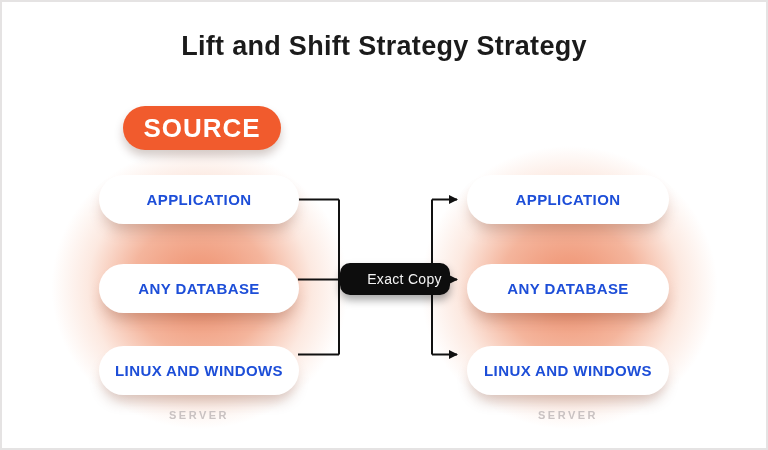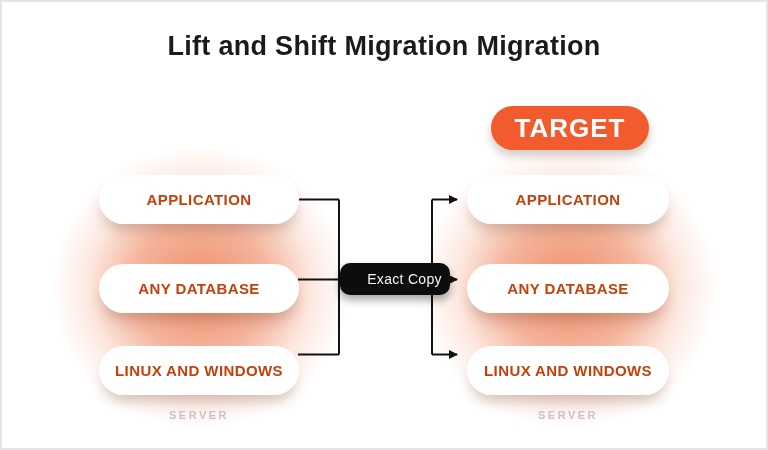--- a/index.html
+++ b/index.html
@@ -69,21 +69,21 @@
     box-shadow: 0 6px 10px rgba(60,20,5,0.22);
   }
   .badge-source { left: 121px; width: 158px; }
   .badge-target { left: 489px; width: 158px; }
 
   .pill {
     position: absolute;
     height: 49px;
     border-radius: 26px;
     background: var(--pill_bg, #ffffff);
-    color: #c2410c;
+    color: #1d4ed8;
     font-size: 15px;
     font-weight: 700;
     letter-spacing: 0.4px;
     display: flex;
     align-items: center;
     justify-content: center;
     box-shadow: 0 10px 14px -4px rgba(110,50,30,0.28);
   }
   .col-source { left: 97px;  width: 200px; }
   .col-target { left: 465px; width: 202px; }
@@ -122,35 +122,35 @@
   .server-right { left: 465px; width: 202px; }
 </style>
 </head>
 <body>
 
 <div class="canvas">
 
   <div class="glow glow-left"></div>
   <div class="glow glow-right"></div>
 
-  <h1 class="title">Lift and Shift Migration Migration</h1>
+  <h1 class="title">Lift and Shift Strategy Strategy</h1>
 
   <svg class="connectors" viewBox="0 0 768 450" xmlns="http://www.w3.org/2000/svg">
     <defs>
       <marker id="ah" markerWidth="9" markerHeight="9" refX="8" refY="4.5" orient="auto" markerUnits="userSpaceOnUse">
         <path d="M0 0 L9 4.5 L0 9 Z" fill="#111111"></path>
       </marker>
     </defs>
     <path d="M296 197.5 H337 M296 277.5 H339 M296 352.5 H337 M337 197.5 V352.5 M338 277.5 H429 M430 197.5 V352.5" stroke="#111111" stroke-width="2" fill="none"></path>
     <line x1="430" y1="197.5" x2="455" y2="197.5" stroke="#111111" stroke-width="2" marker-end="url(#ah)"></line>
     <line x1="430" y1="277.5" x2="455" y2="277.5" stroke="#111111" stroke-width="2" marker-end="url(#ah)"></line>
     <line x1="430" y1="352.5" x2="455" y2="352.5" stroke="#111111" stroke-width="2" marker-end="url(#ah)"></line>
   </svg>
 
-  <div class="badge badge-target">TARGET</div>
+  <div class="badge badge-source">SOURCE</div>
 
   <div class="pill col-source row-1">APPLICATION</div>
   <div class="pill col-source row-2">ANY DATABASE</div>
   <div class="pill col-source row-3">LINUX AND WINDOWS</div>
 
   <div class="pill col-target row-1">APPLICATION</div>
   <div class="pill col-target row-2">ANY DATABASE</div>
   <div class="pill col-target row-3">LINUX AND WINDOWS</div>
 
   <div class="copy-badge">Exact Copy</div>

